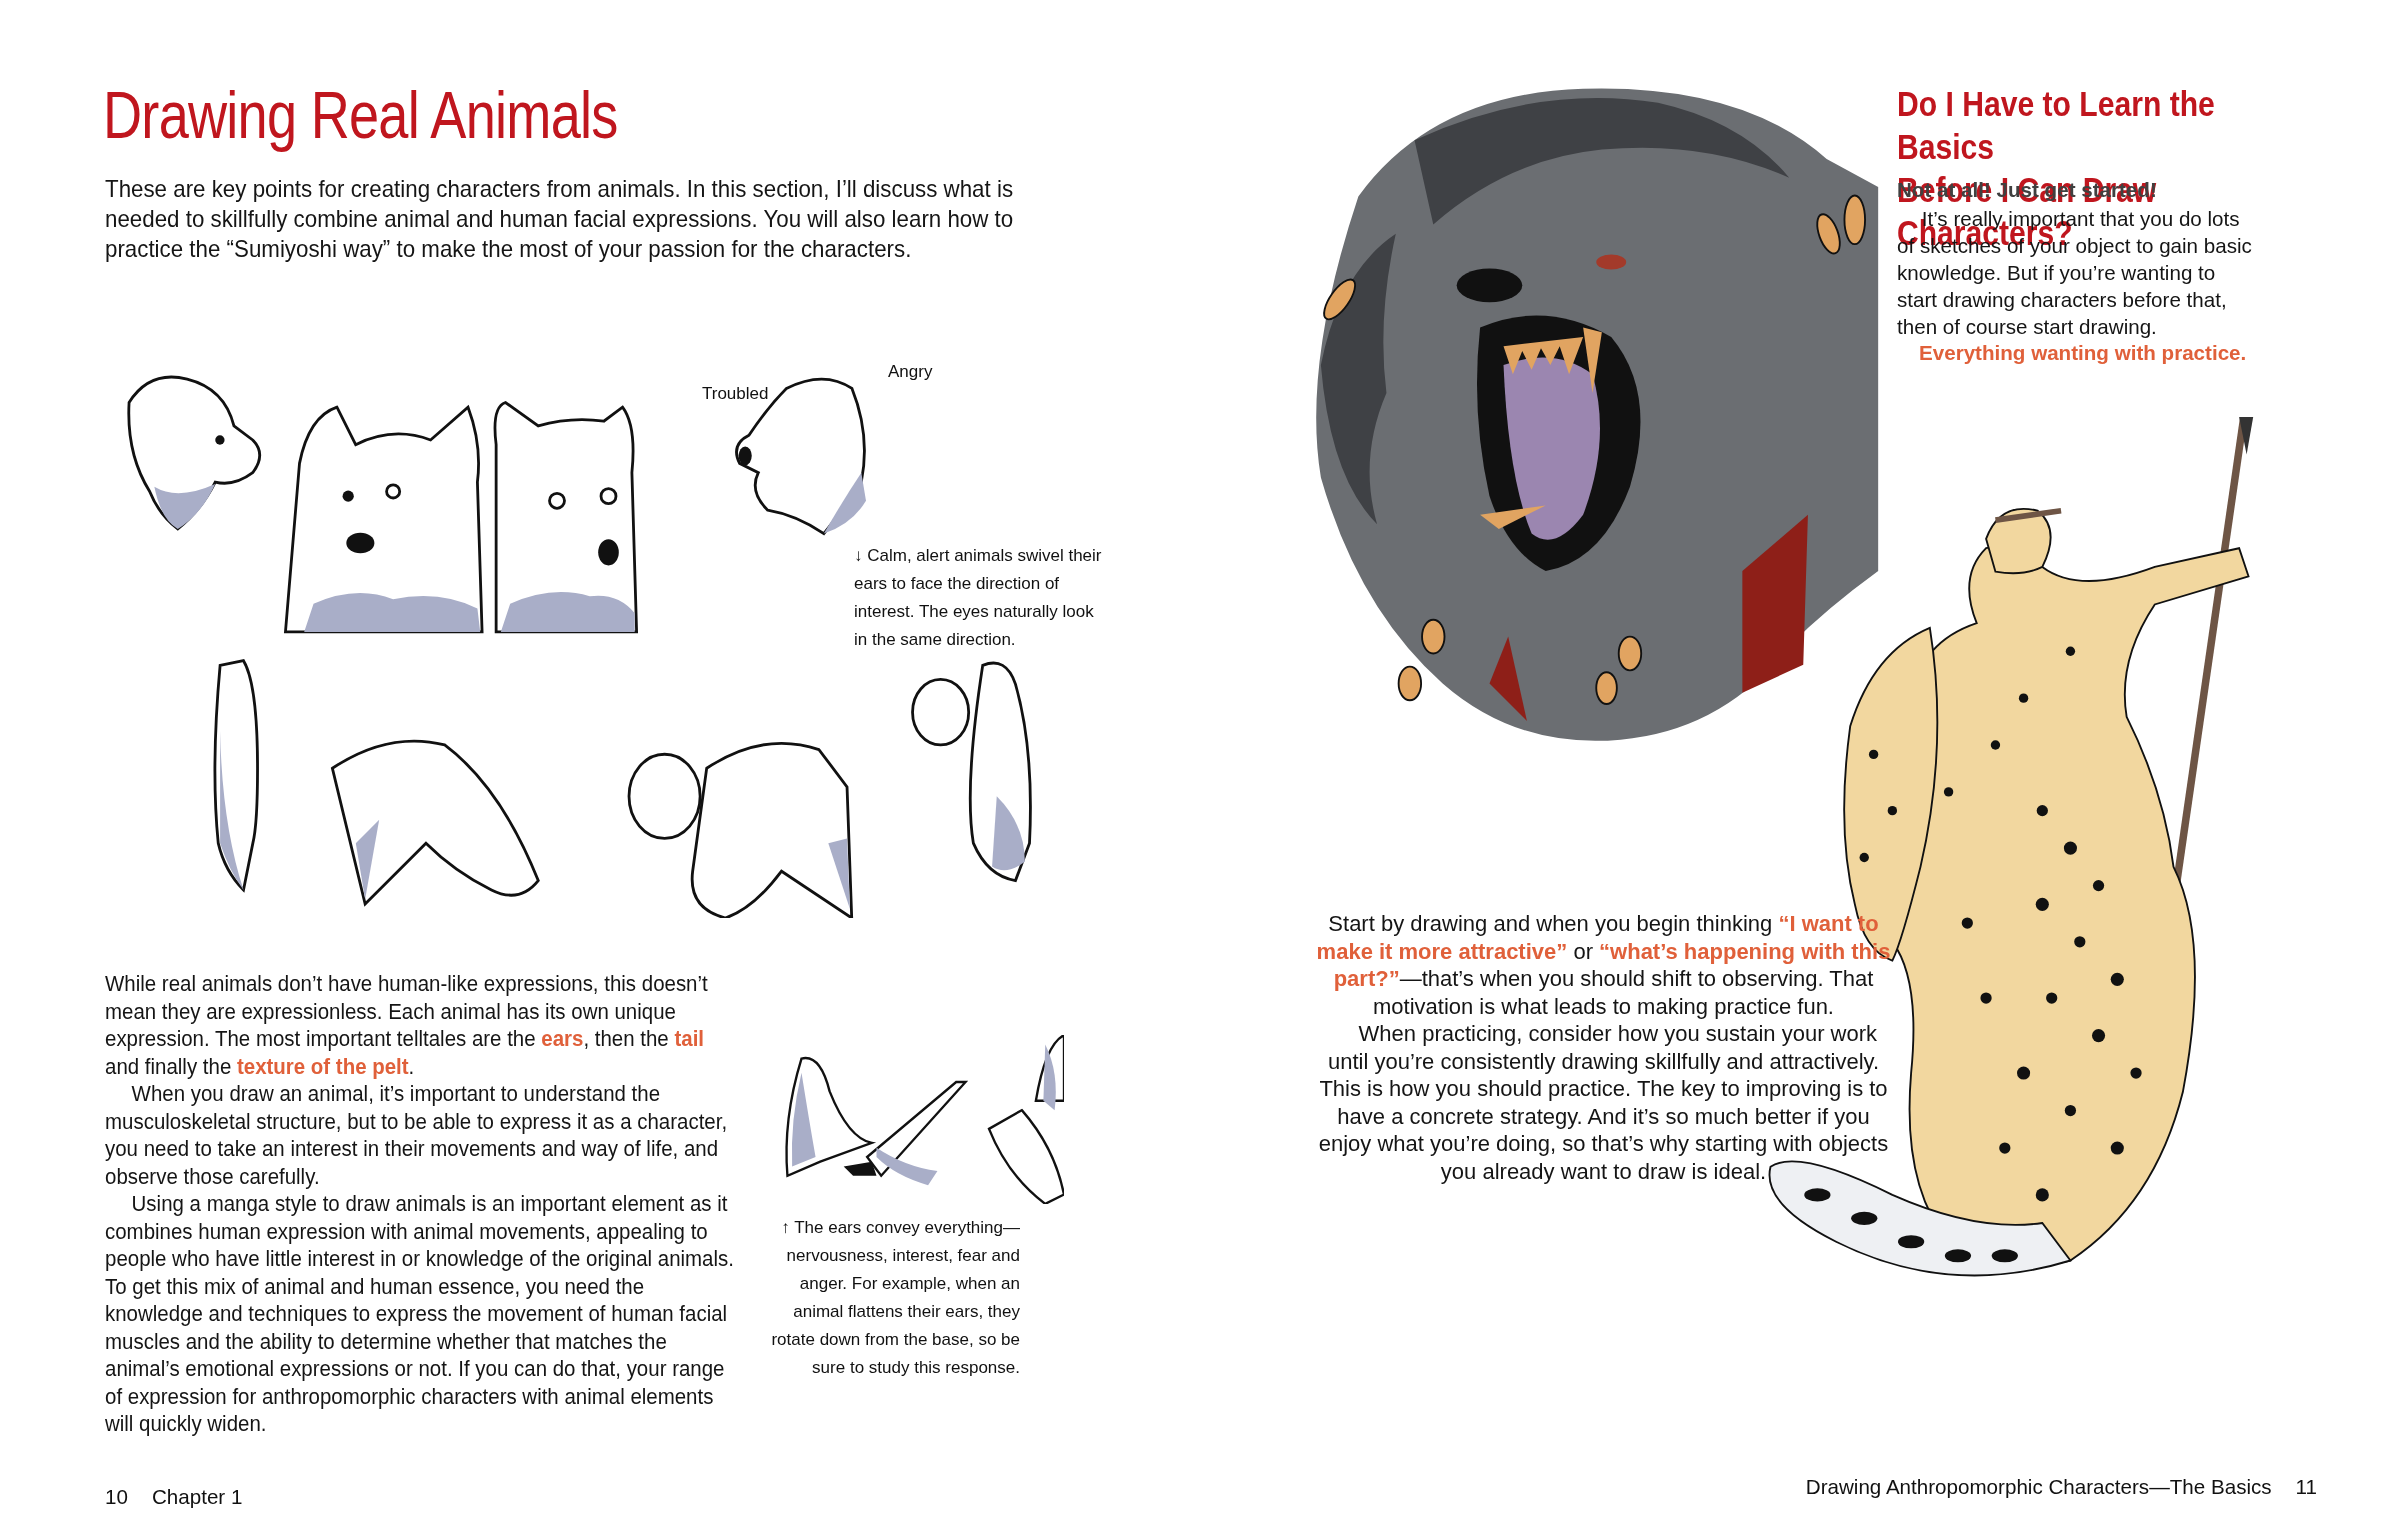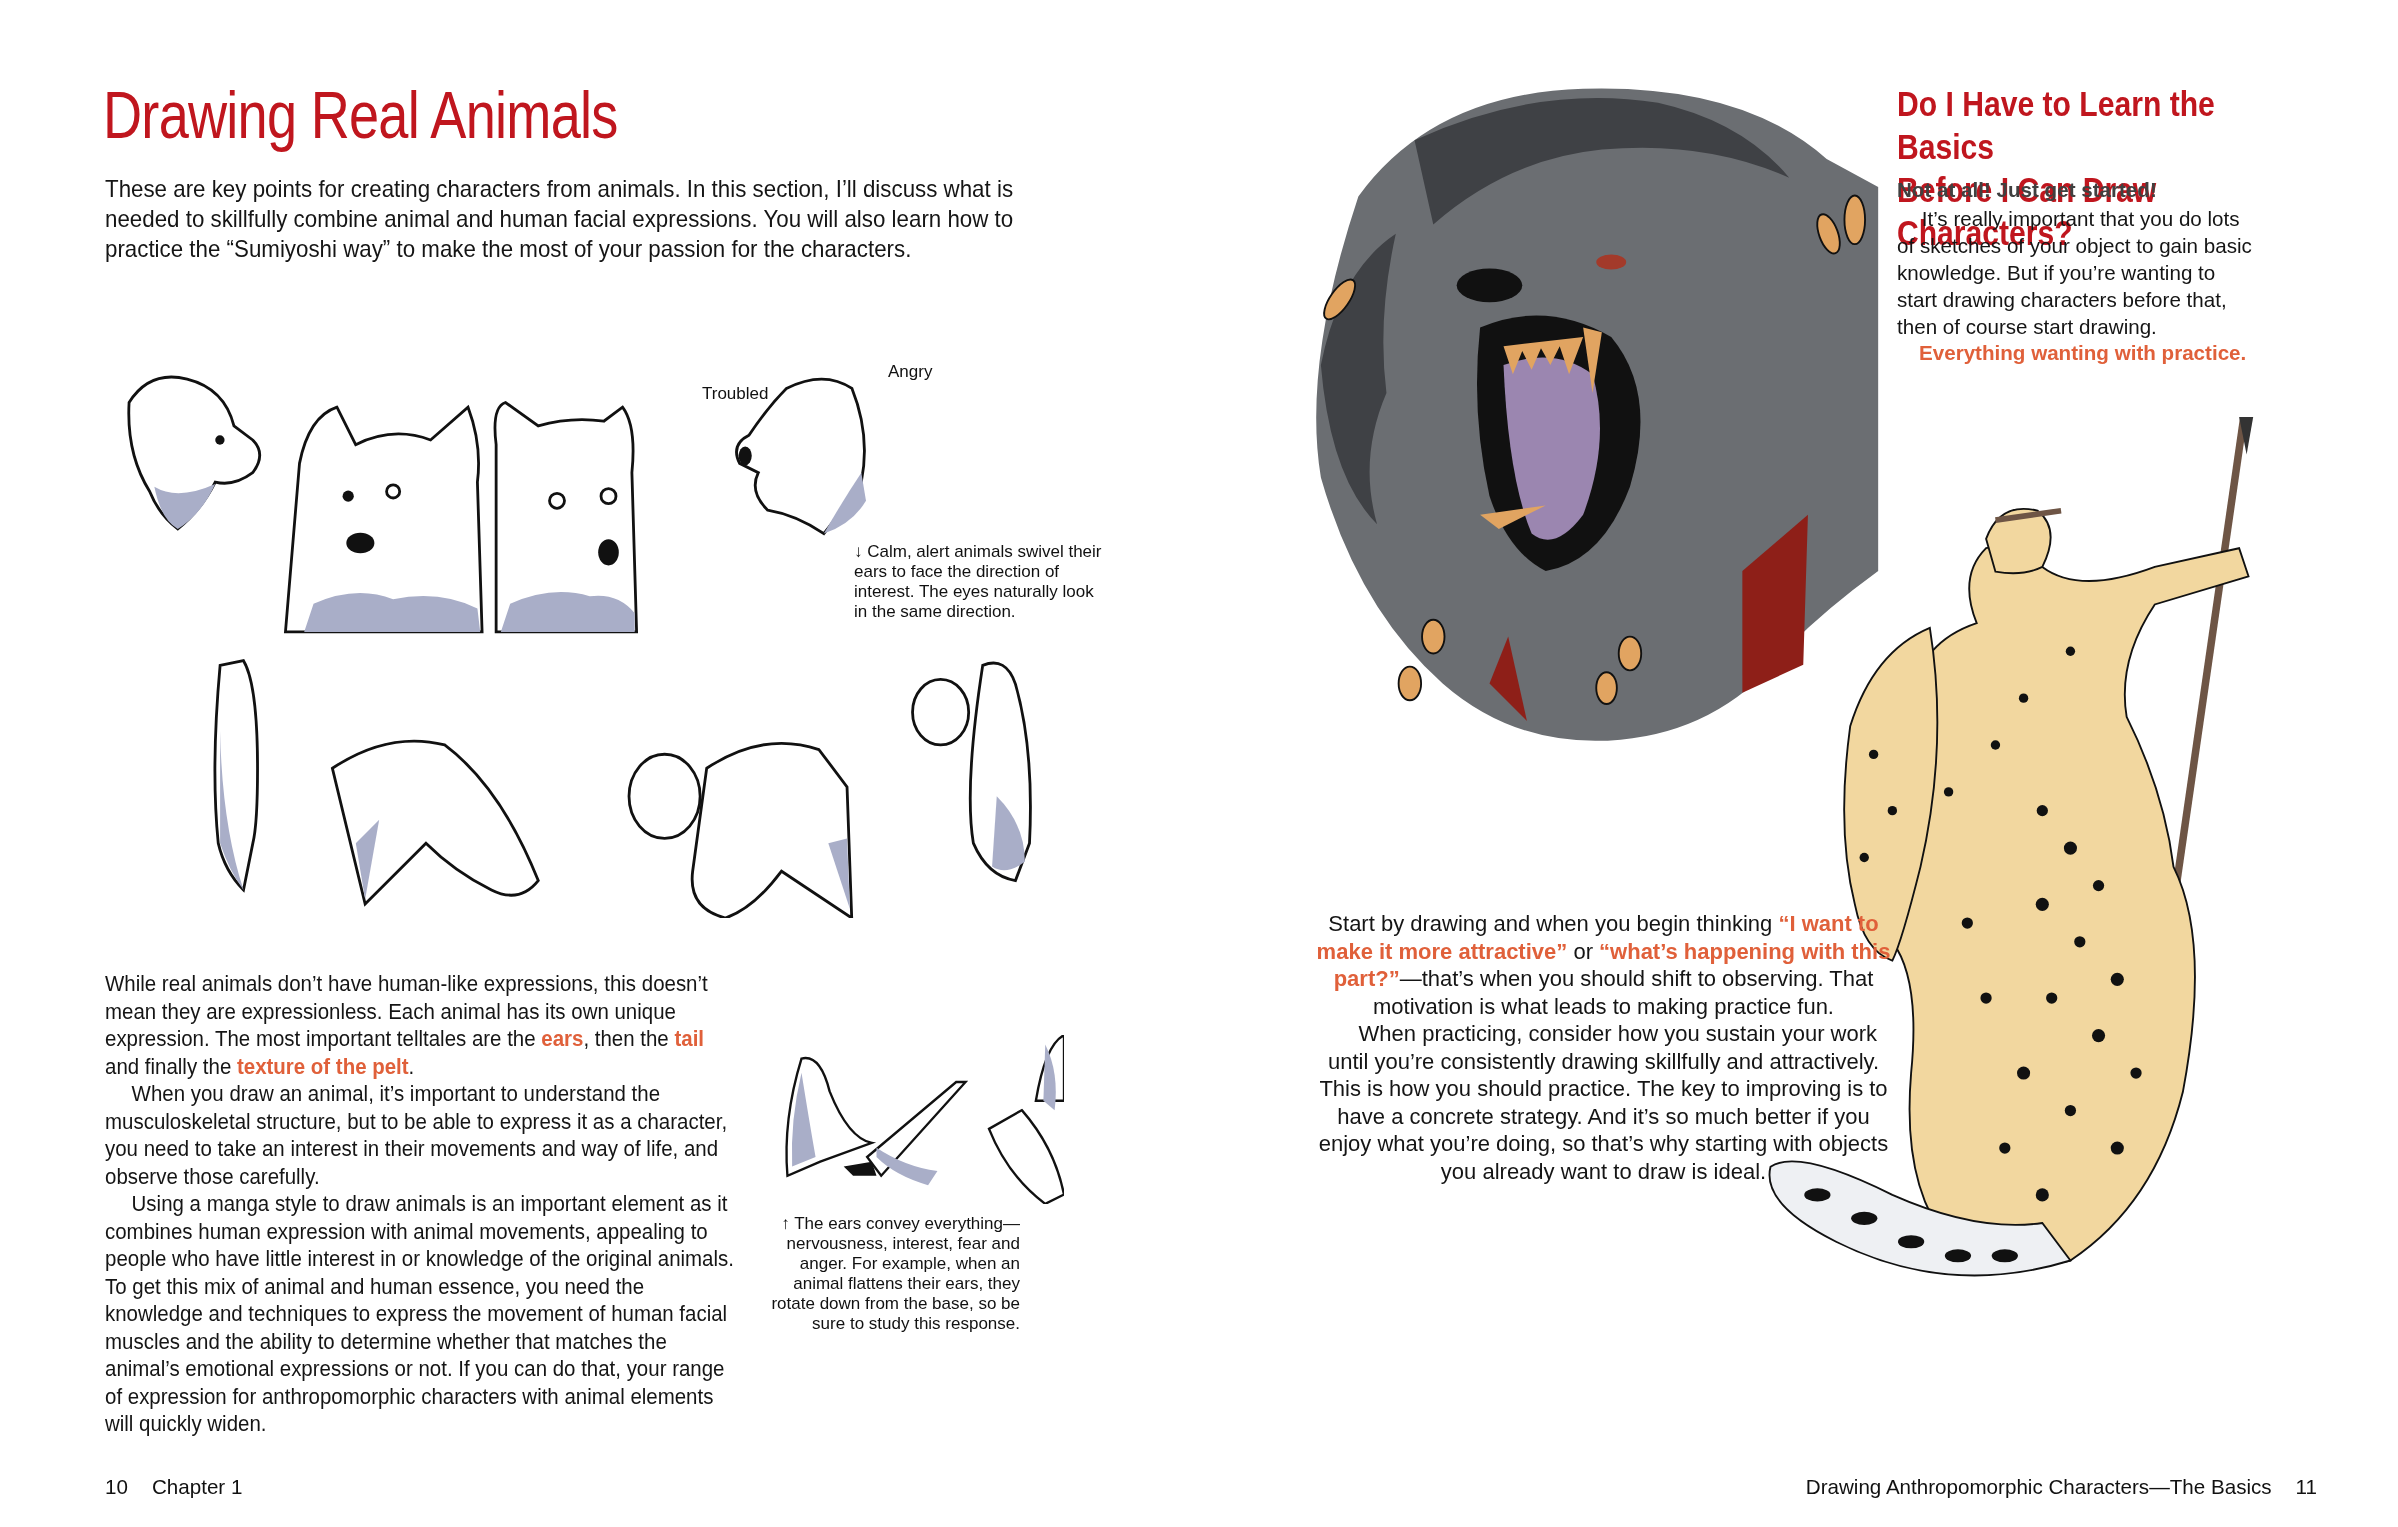--- a/index.html
+++ b/index.html
@@ -6,30 +6,30 @@
   body{width:2399px;height:1527px;position:relative;overflow:hidden;font-family:"Liberation Sans",sans-serif;color:#151515;}
   .abs{position:absolute;}
   .page-title{left:103px;top:77px;font-family:"Liberation Sans Narrow","Liberation Sans",sans-serif;font-size:66px;color:#c0161e;letter-spacing:-0.9px;transform:scaleX(0.82);transform-origin:left top;white-space:nowrap;}
   .intro{left:105px;top:174px;width:1012px;font-size:24px;line-height:30px;transform:scaleX(0.93);transform-origin:left top;}
   .body-text{font-size:22px;line-height:27.5px;}
   .body-text p{margin:0;}
   .body-text p.indent{text-indent:1.3em;}
   .hl{color:#e0603a;font-weight:bold;}
   .left-body{left:105px;top:970px;width:679px;transform:scaleX(0.93);transform-origin:left top;}
   .right-body{left:1313px;top:910px;width:581px;text-align:center;}
-  .caption{font-size:17px;line-height:20px;color:#111;}
+  .caption{font-size:17px;line-height:28px;color:#111;}
   .sketch-label{font-size:17px;color:#111;text-align:right;}
   .sidebar-heading{left:1897px;top:82px;width:487px;font-size:35px;line-height:43px;font-weight:bold;color:#c0161e;transform:scaleX(0.86);transform-origin:left top;}
   .sidebar-lead{left:1897px;top:178px;font-size:20.6px;font-weight:bold;color:#404040;}
   .sidebar-body{left:1897px;top:205px;width:356px;font-size:20.6px;line-height:27px;}
   .sidebar-body p{margin:0;}
   .sidebar-body p.indent{text-indent:1.2em;}
   .sidebar-close{left:1919px;top:341px;font-size:20.6px;font-weight:bold;color:#e0603a;}
   .footer{top:1475px;font-size:20.6px;color:#111;}
-  .footer-left{left:105px;}
+  .footer-left{left:105px;margin-top:10px;}
   .footer-right{right:82px;}
   .footer .gap{display:inline-block;width:24px;}
   svg{display:block;}
 </style>
 </head>
 <body>
 
 <div class="abs page-title">Drawing Real Animals</div>
 
 <div class="abs intro">These are key points for creating characters from animals. In this section, I’ll discuss what is needed to skillfully combine animal and human facial expressions. You will also learn how to practice the “Sumiyoshi way” to make the most of your passion for the characters.</div>

